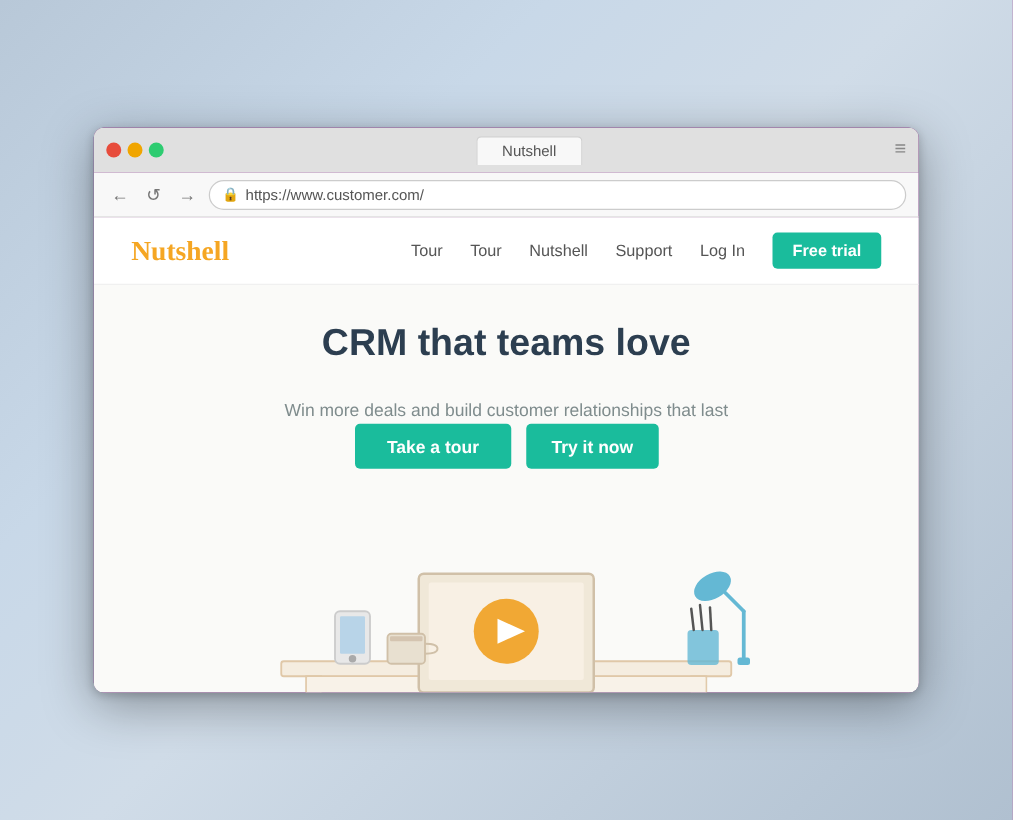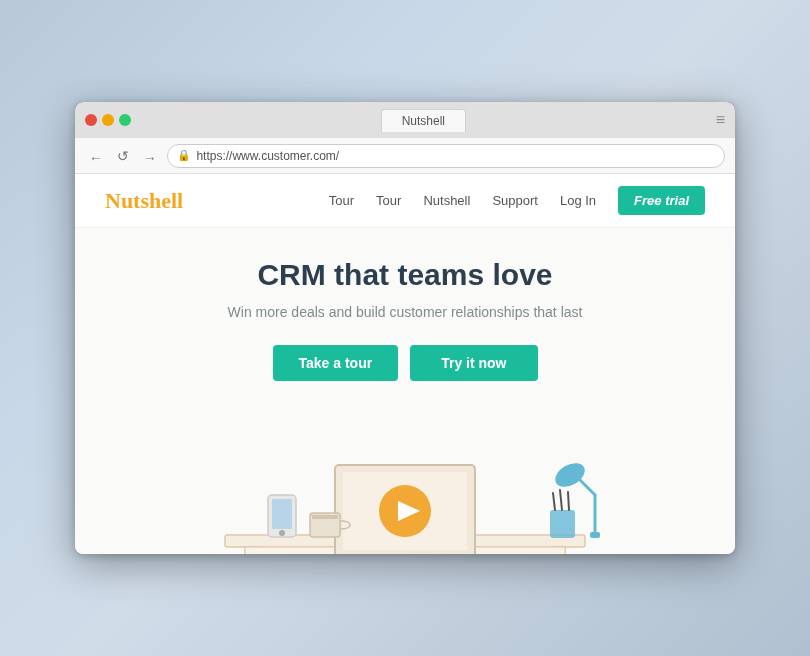--- a/index.html
+++ b/index.html
@@ -159,49 +159,47 @@
 
     .btn-free-trial {
       background: #1abc9c;
       color: white;
       border: none;
       border-radius: 4px;
       padding: 7px 16px;
       font-size: 13px;
       cursor: pointer;
       font-weight: bold;
-      font-style: italic;
     }
 
     
     .hero {
       flex: 1;
       background: #fafaf8;
       display: flex;
       flex-direction: column;
       align-items: center;
       padding: 30px 20px 0;
       overflow: hidden;
     }
 
     .hero-title {
       font-size: 30px;
       font-weight: bold;
       color: #2c3e50;
       text-align: center;
-      margin-bottom: 10px;
+      margin-bottom: 26px;
     }
 
     .hero-subtitle {
       font-size: 14px;
       color: #7f8c8d;
       text-align: center;
       max-width: 380px;
       line-height: 1.5;
-      margin-bottom: 22px;
     }
 
     .hero-buttons {
       display: flex;
       gap: 12px;
       margin-bottom: 24px;
     }
 
     .btn-tour {
       background: #1abc9c;
@@ -212,21 +210,21 @@
       font-size: 14px;
       font-weight: bold;
       cursor: pointer;
     }
 
     .btn-try {
       background: #1abc9c;
       color: white;
       border: none;
       border-radius: 4px;
-      padding: 10px 31px;
+      padding: 10px 20px;
       font-size: 14px;
       font-weight: bold;
       cursor: pointer;
     }
 
     
     .desk-illustration {
       width: 100%;
       max-width: 480px;
       position: relative;

